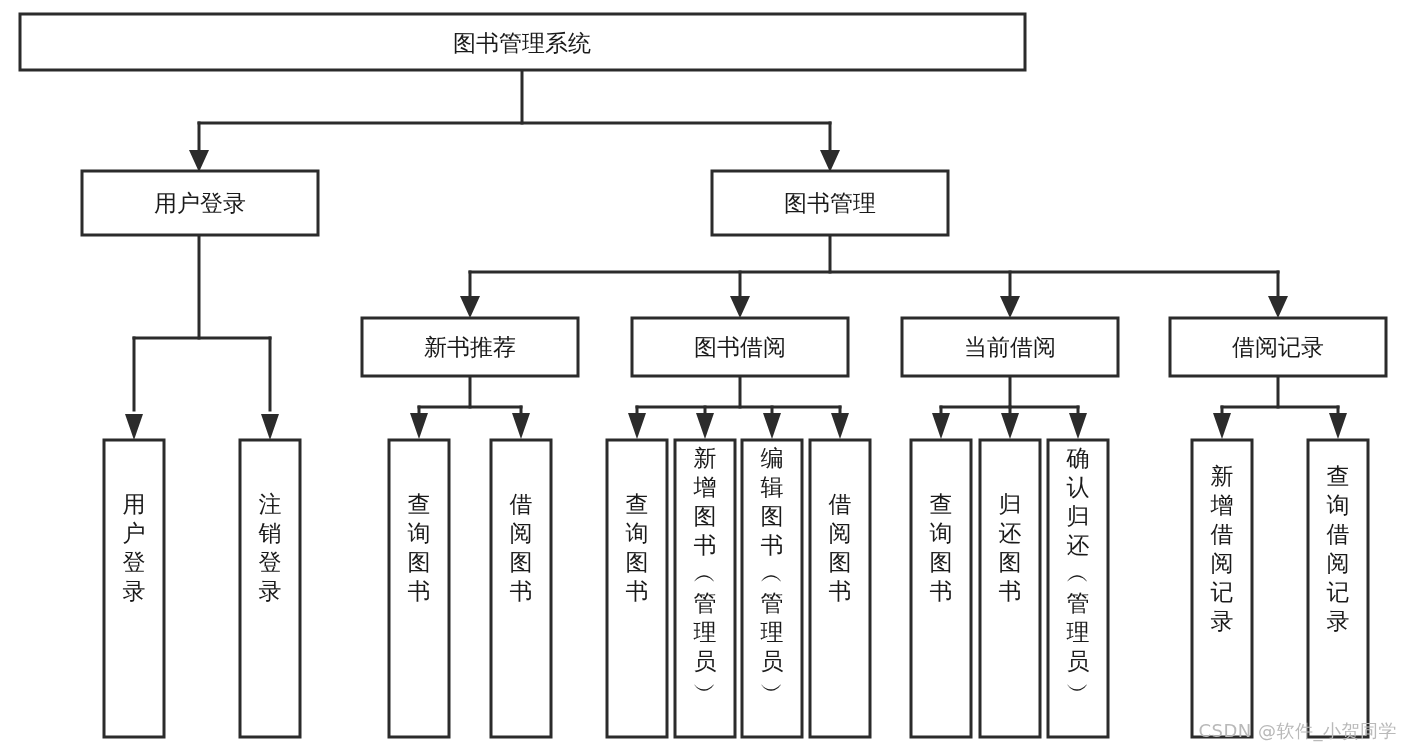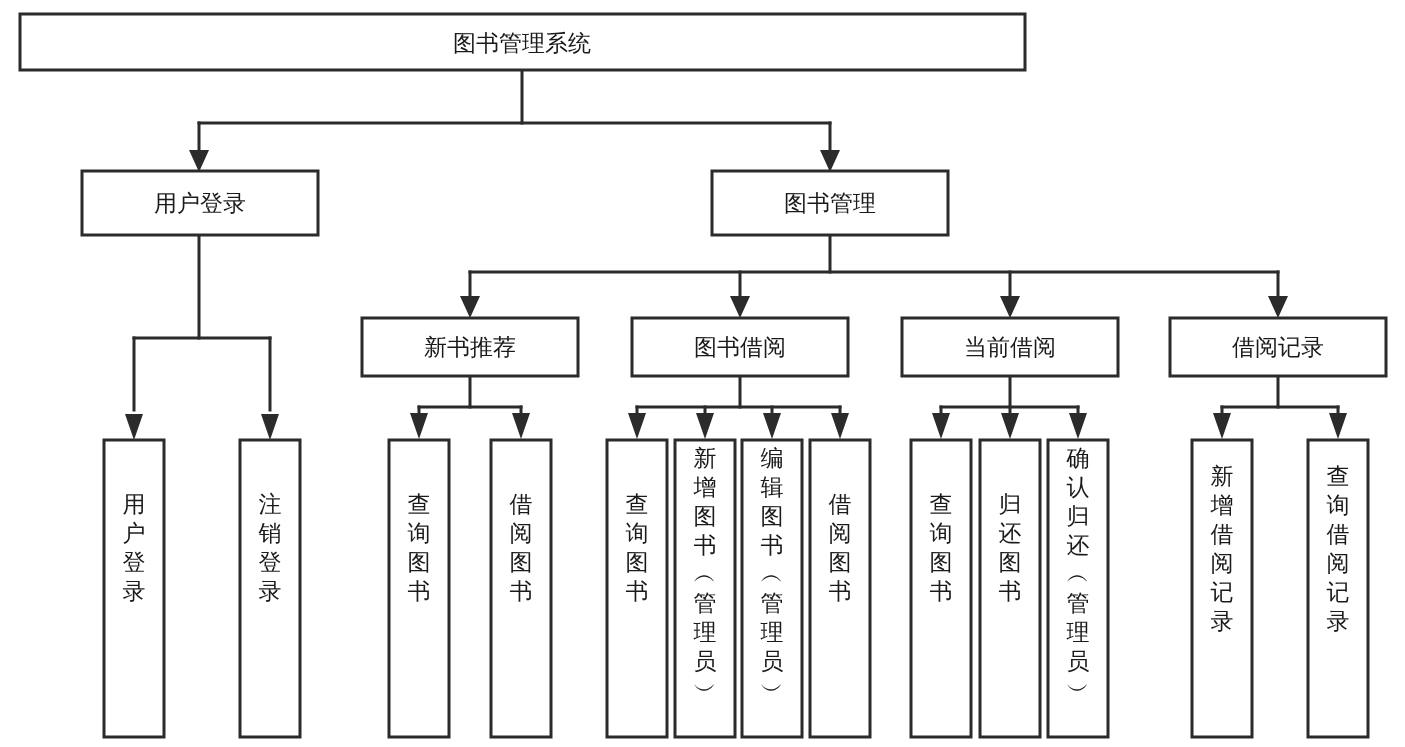--- a/index.html
+++ b/index.html
@@ -232,13 +232,14 @@
     <g>
       <rect class="node-box" x="1192" y="438" width="60" height="297"></rect>
       <text class="leaf-label-v" x="1222" y="482"><tspan x="1222" dy="0">新</tspan><tspan x="1222" dy="29">增</tspan><tspan x="1222" dy="29">借</tspan><tspan x="1222" dy="29">阅</tspan><tspan x="1222" dy="29">记</tspan><tspan x="1222" dy="29">录</tspan></text>
     </g>
     <g>
       <rect class="node-box" x="1308" y="438" width="60" height="297"></rect>
       <text class="leaf-label-v" x="1338" y="482"><tspan x="1338" dy="0">查</tspan><tspan x="1338" dy="29">询</tspan><tspan x="1338" dy="29">借</tspan><tspan x="1338" dy="29">阅</tspan><tspan x="1338" dy="29">记</tspan><tspan x="1338" dy="29">录</tspan></text>
     </g>
   </svg>
 
+  <div class="watermark">CSDN @软件_小贺同学</div>
 </div>
 
 </body></html>

